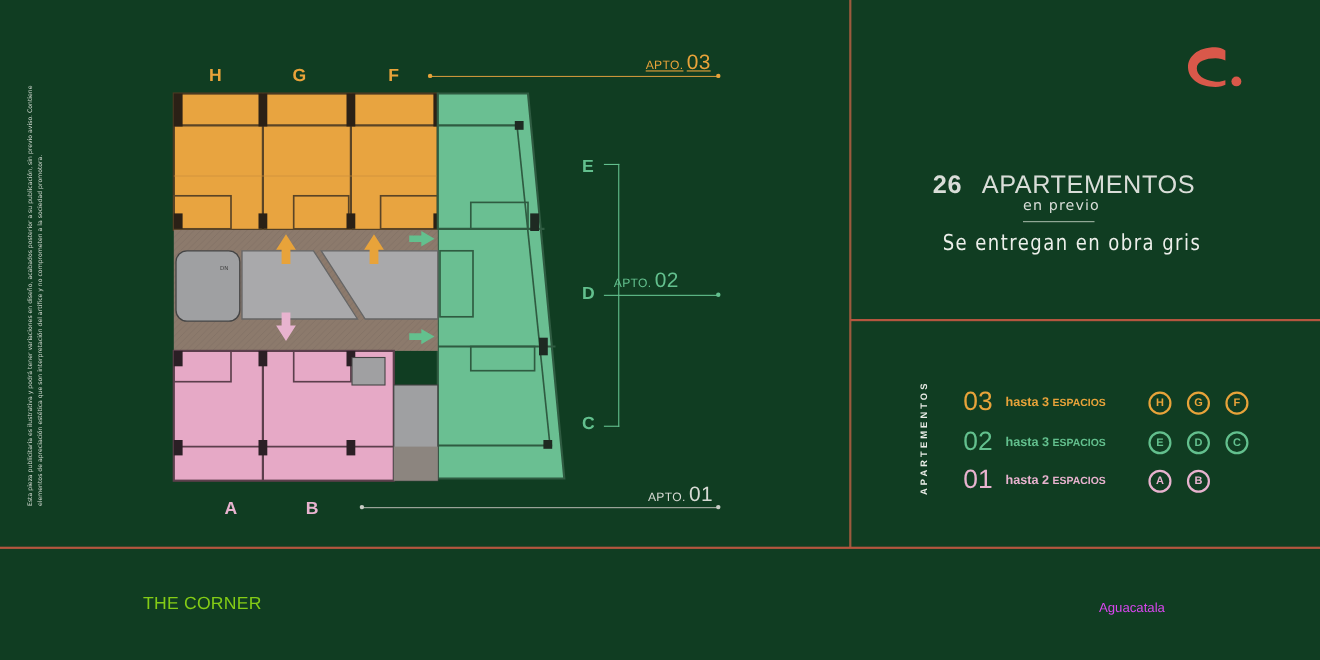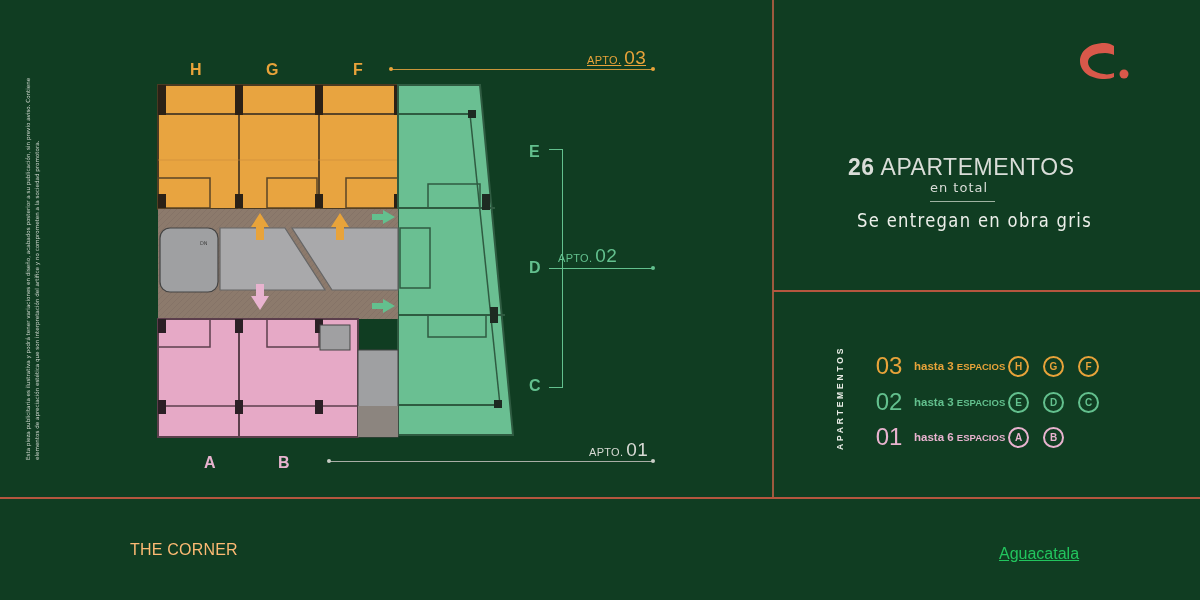--- a/index.html
+++ b/index.html
@@ -25,41 +25,41 @@
   .orange { color:#e8a33a; }
   .green { color:#63c08e; }
   .pink { color:#e8b3cf; }
   .apto-label { position:absolute; font-size:11px; letter-spacing:0.3px; }
   .apto-label b { font-size:19px; font-weight:normal; margin-left:3px; }
   .leader { position:absolute; height:1px; }
   .dot { position:absolute; width:4px; height:4px; border-radius:50%; }
 
   
   .headline { position:absolute; left:848px; top:154px; color:#d9ddd8; font-size:23px; letter-spacing:0.5px; }
-  .headline b { font-weight:bold; margin-right:6px; }
+  .headline b { font-weight:bold; margin-right:18px; }
   .subtotal { position:absolute; left:930px; top:180px; color:#d9ddd8; font-size:13px; letter-spacing:1px; font-family:"DejaVu Sans", sans-serif; }
   .sub-underline { position:absolute; left:930px; top:201px; width:65px; height:1px; background:#9fb3a2; }
   .delivery { position:absolute; left:857px; top:208px; color:#ecefea; font-size:20px; letter-spacing:1.6px; font-family:"DejaVu Sans", sans-serif; transform:scaleX(0.82); transform-origin:0 0; }
 
   .legend-vertical {
     position:absolute; left:835px; top:450px; transform-origin:0 0; transform:rotate(-90deg);
     color:#e9ece6; font-size:8.5px; letter-spacing:2.8px; font-weight:bold; white-space:nowrap;
   }
   .legend-row { position:absolute; left:868px; height:26px; display:flex; align-items:center; }
   .legend-num { width:42px; font-size:24px; text-align:center; }
-  .legend-text { margin-left:4px; width:94px; font-size:11.5px; font-weight:bold; }
+  .legend-text { margin-left:4px; width:130px; font-size:11.5px; font-weight:bold; }
   .legend-text span { font-size:9.5px; }
   .circle {
     width:17px; height:17px; border-radius:50%; border:2px solid currentColor;
     display:flex; align-items:center; justify-content:center; font-size:10px; font-weight:bold;
     margin-right:14px; box-sizing:border-box; width:21px; height:21px;
   }
 
-  .brand { position:absolute; left:130px; top:541px; color:#fdba74; font-size:16px; letter-spacing:0.2px; }
-  .location { position:absolute; left:999px; top:545px; color:#22c55e; font-size:16px;text-decoration:underline; }
+  .brand { position:absolute; left:130px; top:541px; color:#84cc16; font-size:16px; letter-spacing:0.2px; }
+  .location { position:absolute; left:999px; top:545px; color:#d946ef; font-size:12px; }
 
   svg text { font-family:"DejaVu Sans", sans-serif; }
 </style>
 </head>
 <body>
 
 <div class="vline" style="left:772px; top:0; height:498px;"></div>
 <div class="hline" style="left:773px; top:290px; width:427px;"></div>
 <div class="hline" style="left:0; top:497px; width:1200px;"></div>
 
@@ -179,21 +179,21 @@
 </div>
 
 <svg class="abs" style="left:1078px; top:40px;" width="58" height="42" viewBox="0 0 58 42">
   <path d="M27 3 C10 3 2 12 2 21 C2 31 11 39 27 39 C31 39 34 38 36 37 L36 33 C33 34 29 35 26 34 C16 33 10 28 10 22 C10 16 18 13 27 13 C31 13 34 14 36 15 L36 6 C33 4 30 3 27 3 Z" fill="#d9584a"></path>
   <circle cx="46" cy="34" r="4.5" fill="#d9584a"></circle>
 </svg>
 
 <div class="headline">
   <b>26</b><span>APARTEMENTOS</span>
 </div>
-<div class="subtotal">en total</div>
+<div class="subtotal">en previo</div>
 <div class="sub-underline"></div>
 <div class="delivery">Se entregan en obra gris</div>
 
 <div class="legend-vertical">APARTEMENTOS</div>
 
 <div class="legend-row" style="top:353px; color:#e8a33a;">
   <div class="legend-num">03</div>
   <div class="legend-text"><b>hasta 3</b> <span>ESPACIOS</span></div>
   <div class="circle">H</div>
   <div class="circle">G</div>
@@ -203,19 +203,19 @@
 <div class="legend-row" style="top:389px; color:#63c08e;">
   <div class="legend-num">02</div>
   <div class="legend-text"><b>hasta 3</b> <span>ESPACIOS</span></div>
   <div class="circle">E</div>
   <div class="circle">D</div>
   <div class="circle">C</div>
 </div>
 
 <div class="legend-row" style="top:424px; color:#e8b3cf;">
   <div class="legend-num">01</div>
-  <div class="legend-text"><b>hasta 6</b> <span>ESPACIOS</span></div>
+  <div class="legend-text"><b>hasta 2</b> <span>ESPACIOS</span></div>
   <div class="circle">A</div>
   <div class="circle">B</div>
 </div>
 
 <div class="brand">THE CORNER</div>
 <div class="location">Aguacatala</div>
 
 </body></html>

